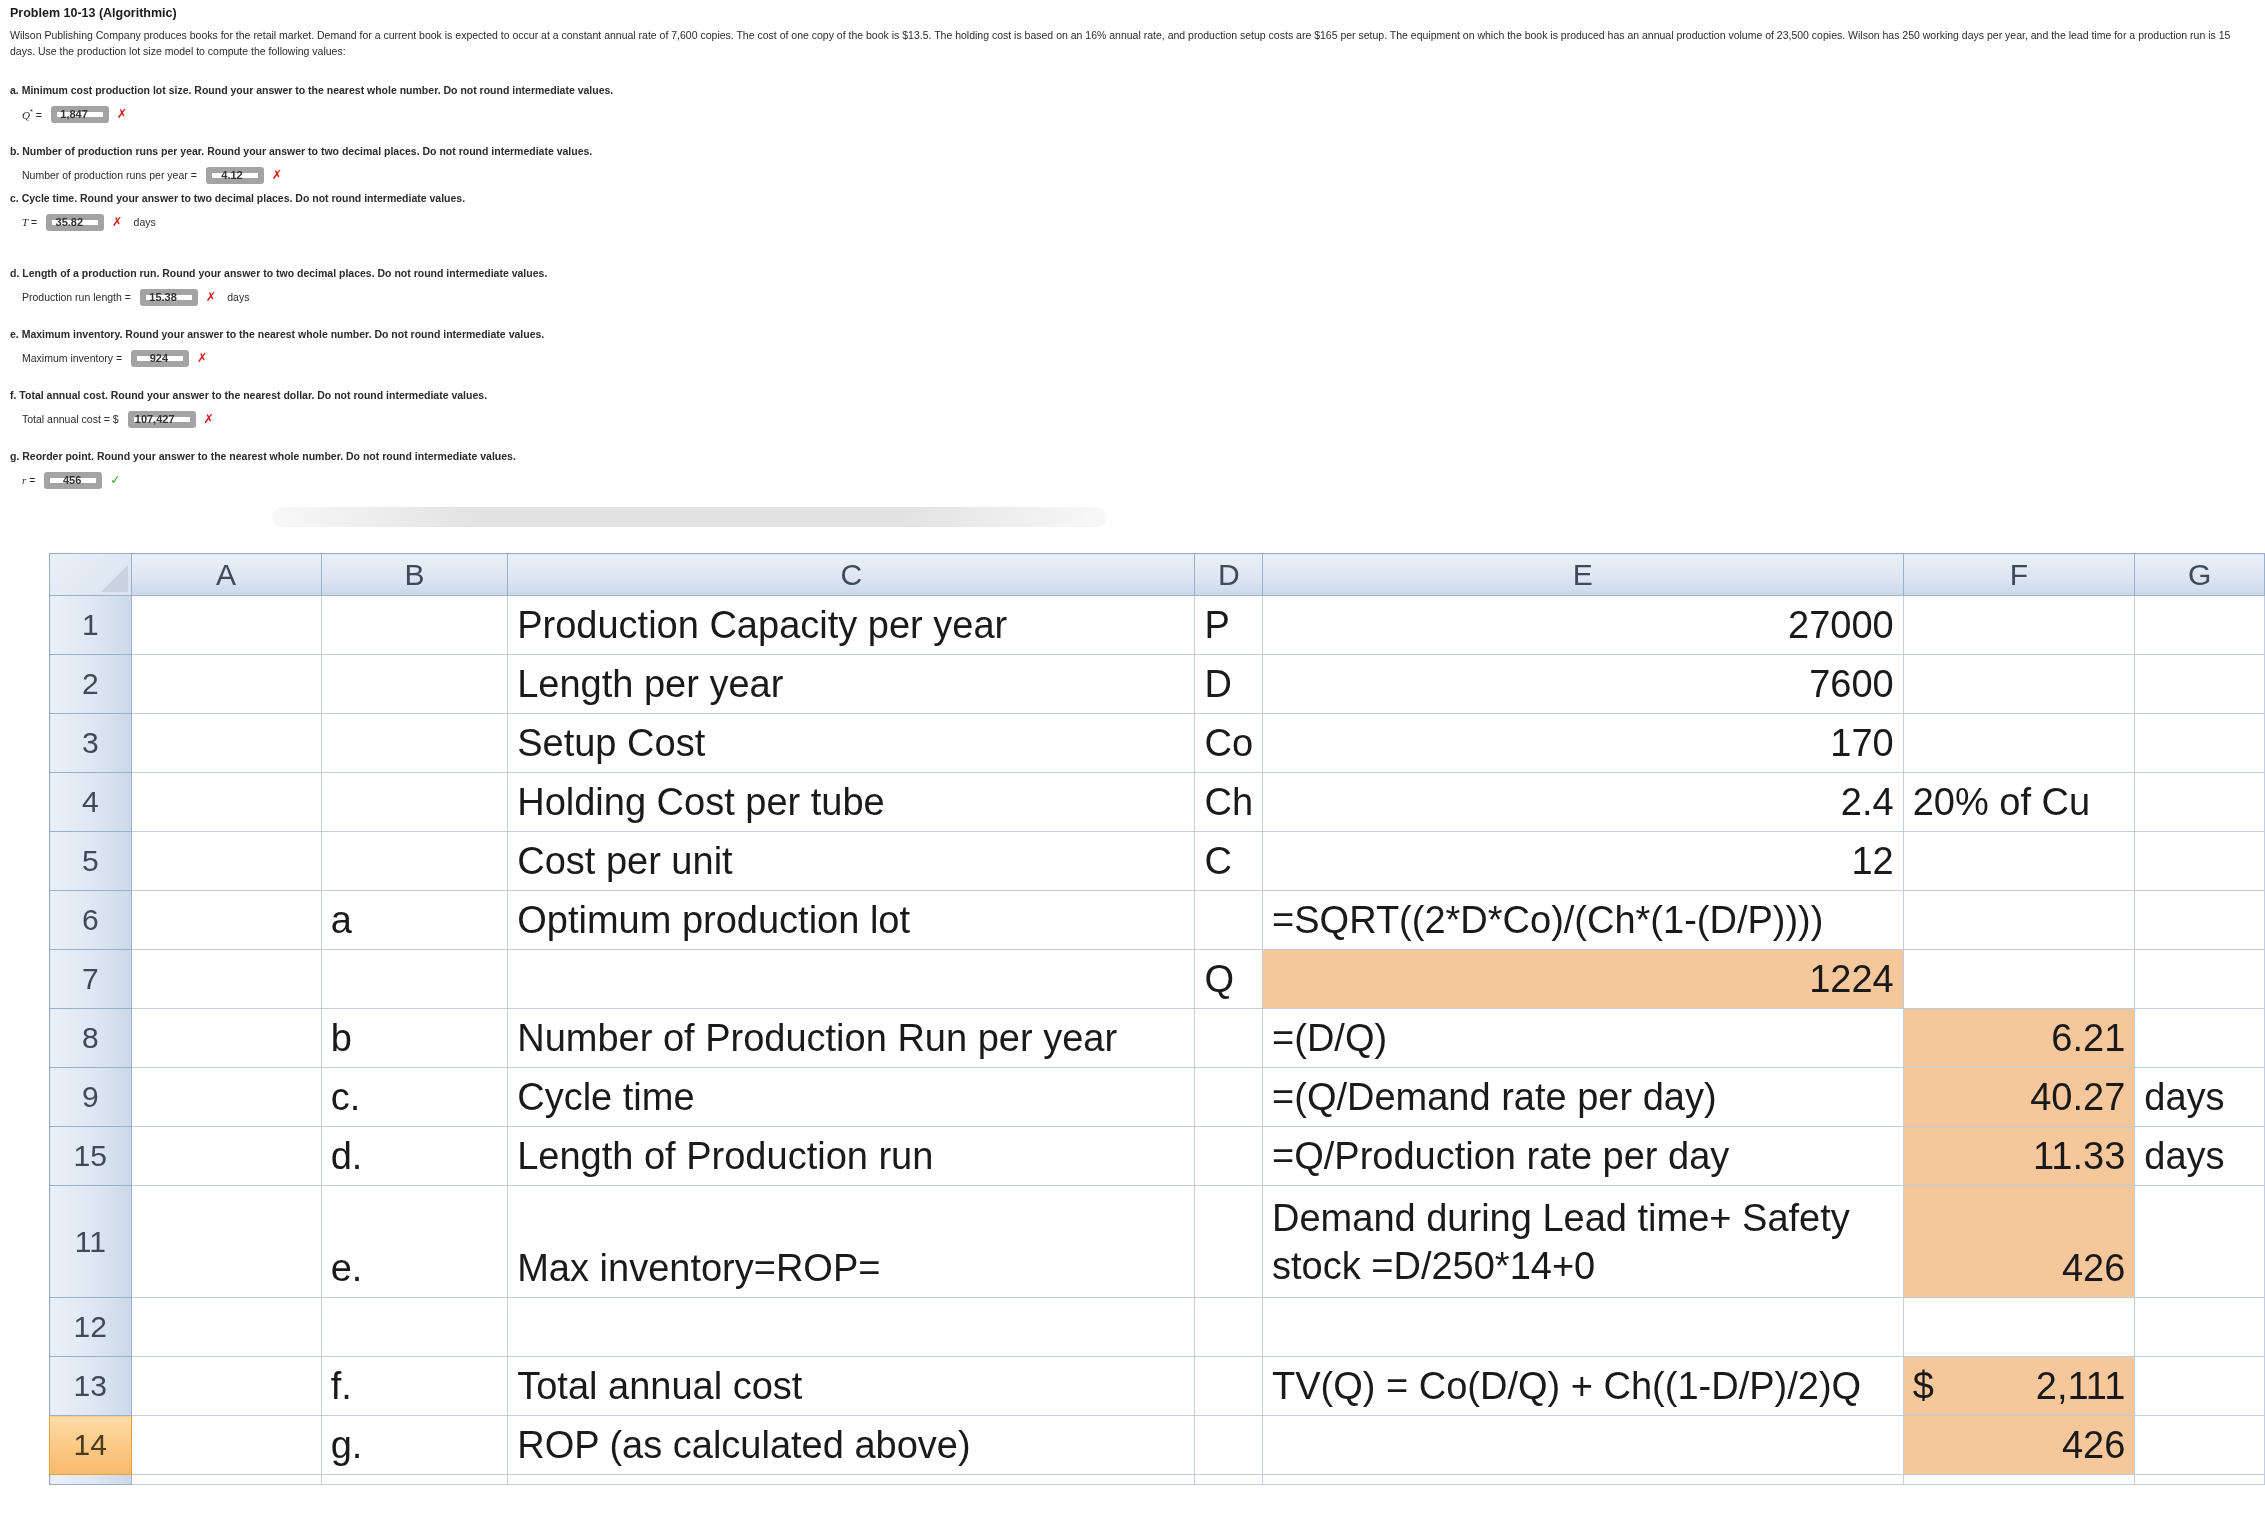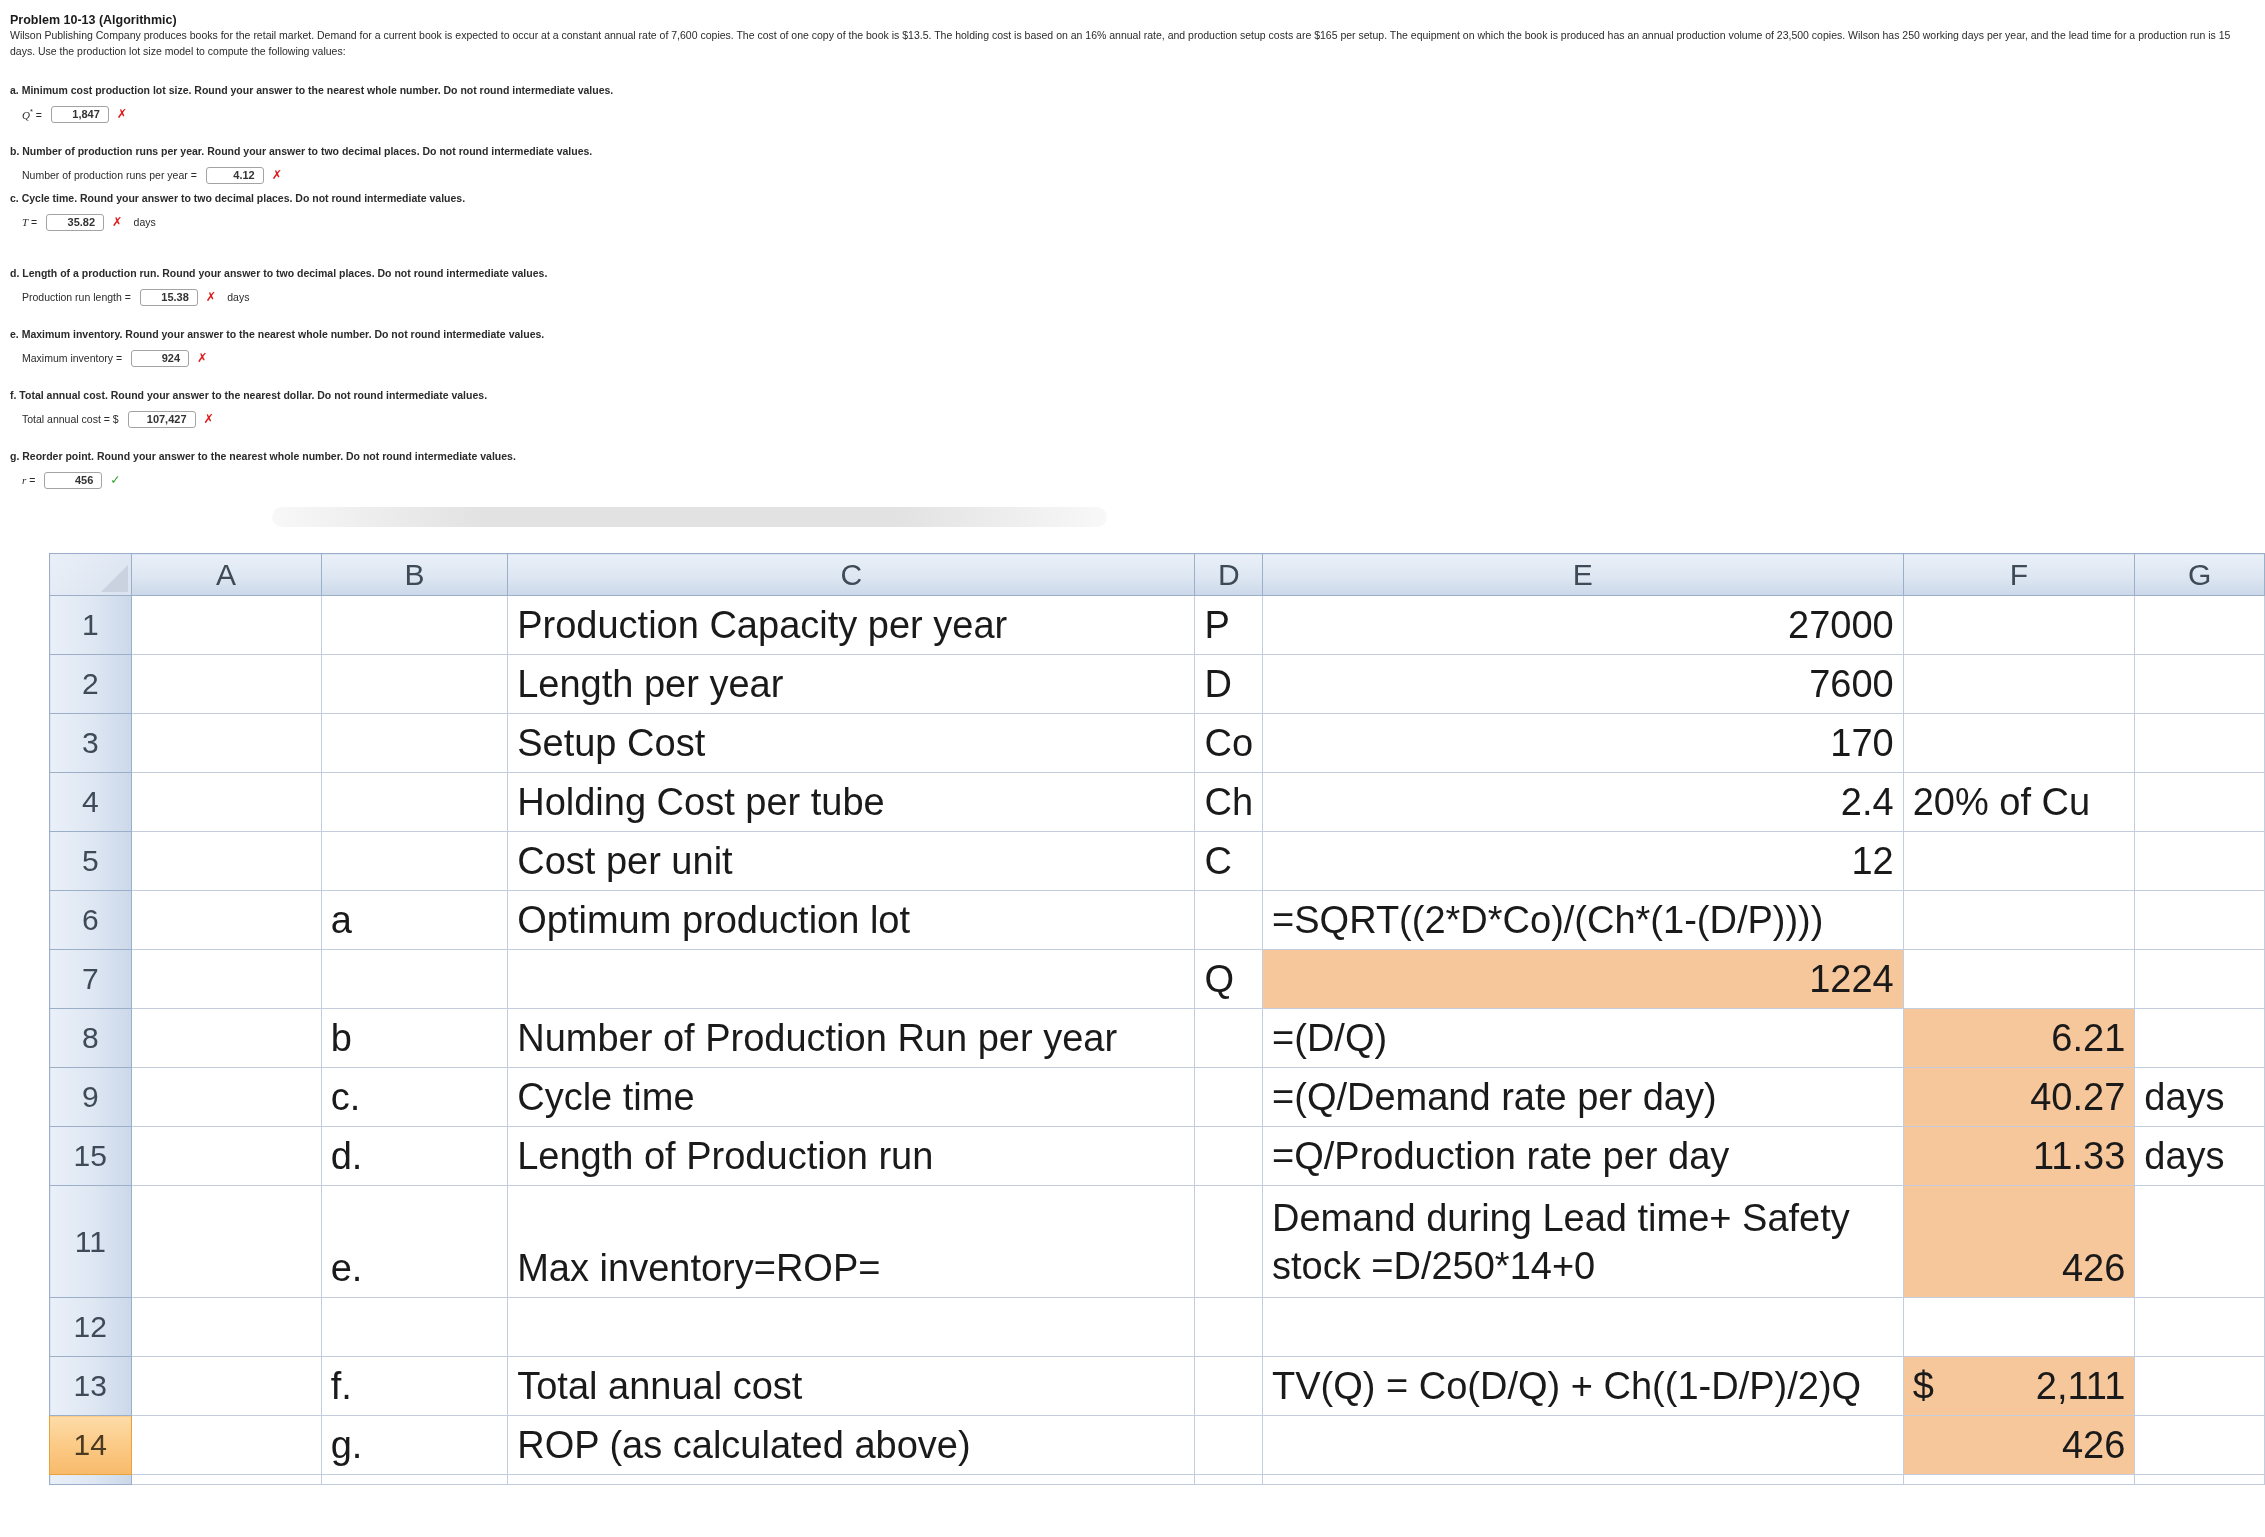--- a/index.html
+++ b/index.html
@@ -1,29 +1,29 @@
 <!DOCTYPE html>
 <html><head>
 <meta charset="utf-8">
 <style>
   html,body{margin:0;padding:0;background:#fff;}
   .screen{position:relative;width:2265px;height:1537px;background:#ffffff;
           font-family:"Liberation Sans",sans-serif;overflow:hidden;}
 
   
-  .title{position:absolute;left:10px;top:13px;font-size:12.5px;font-weight:bold;color:#1a1a1a;}
+  .title{position:absolute;left:10px;top:6px;font-size:12.5px;font-weight:bold;color:#1a1a1a;}
   .desc{position:absolute;left:10px;top:27px;width:2248px;font-size:10.5px;line-height:16px;color:#2b2b2b;}
   .part{position:absolute;left:10px;width:1400px;height:56px;}
   .prompt{font-size:10.5px;color:#2b2b2b;white-space:nowrap;font-weight:bold;}
   .answer{position:absolute;left:12px;top:19px;display:flex;align-items:center;height:22px;}
   .alabel{font-size:10.5px;color:#2b2b2b;margin-right:6px;white-space:pre;}
   .alabel i{font-family:"Liberation Serif",serif;font-style:italic;font-size:11px;}
   .alabel sup{font-size:7.5px;}
   .abox{display:inline-flex;justify-content:flex-end;align-items:center;width:58px;height:17px;
-        border:1px solid #a3a3a3;border-radius:3px;padding-right:8px;background:#fff;box-sizing:border-box;}
+        border:6px solid #a3a3a3;border-radius:3px;padding-right:15px;background:#fff;box-sizing:border-box;}
   .aval{font-size:11px;font-weight:bold;color:#333;}
   .mark{margin-left:8px;font-size:12.5px;font-weight:bold;font-family:"DejaVu Sans",sans-serif;line-height:1;}
   .mark.x{color:#DE1B1B;}
   .mark.check{color:#2BA02B;}
   .suffix{margin-left:11px;font-size:10.5px;color:#2b2b2b;}
 
   .graybar{position:absolute;left:272px;top:507px;width:835px;height:20px;border-radius:10px;
     background:linear-gradient(90deg,rgba(226,226,226,.25),rgba(219,219,219,.8) 25%,rgba(219,219,219,.8) 75%,rgba(228,228,228,.25));}
 
   

